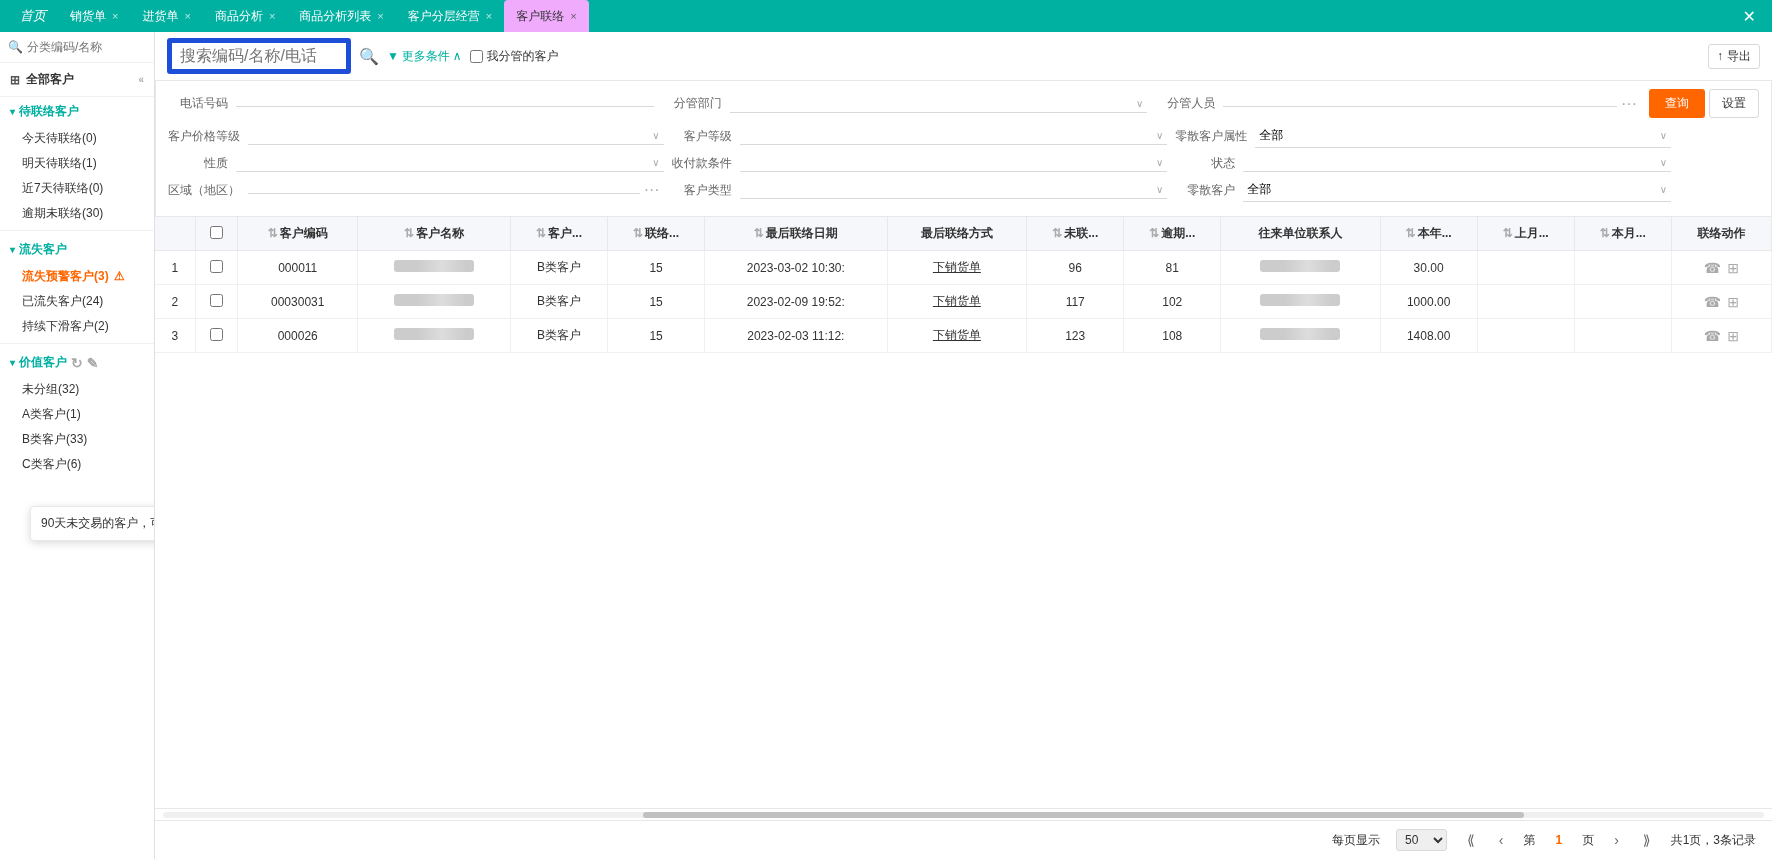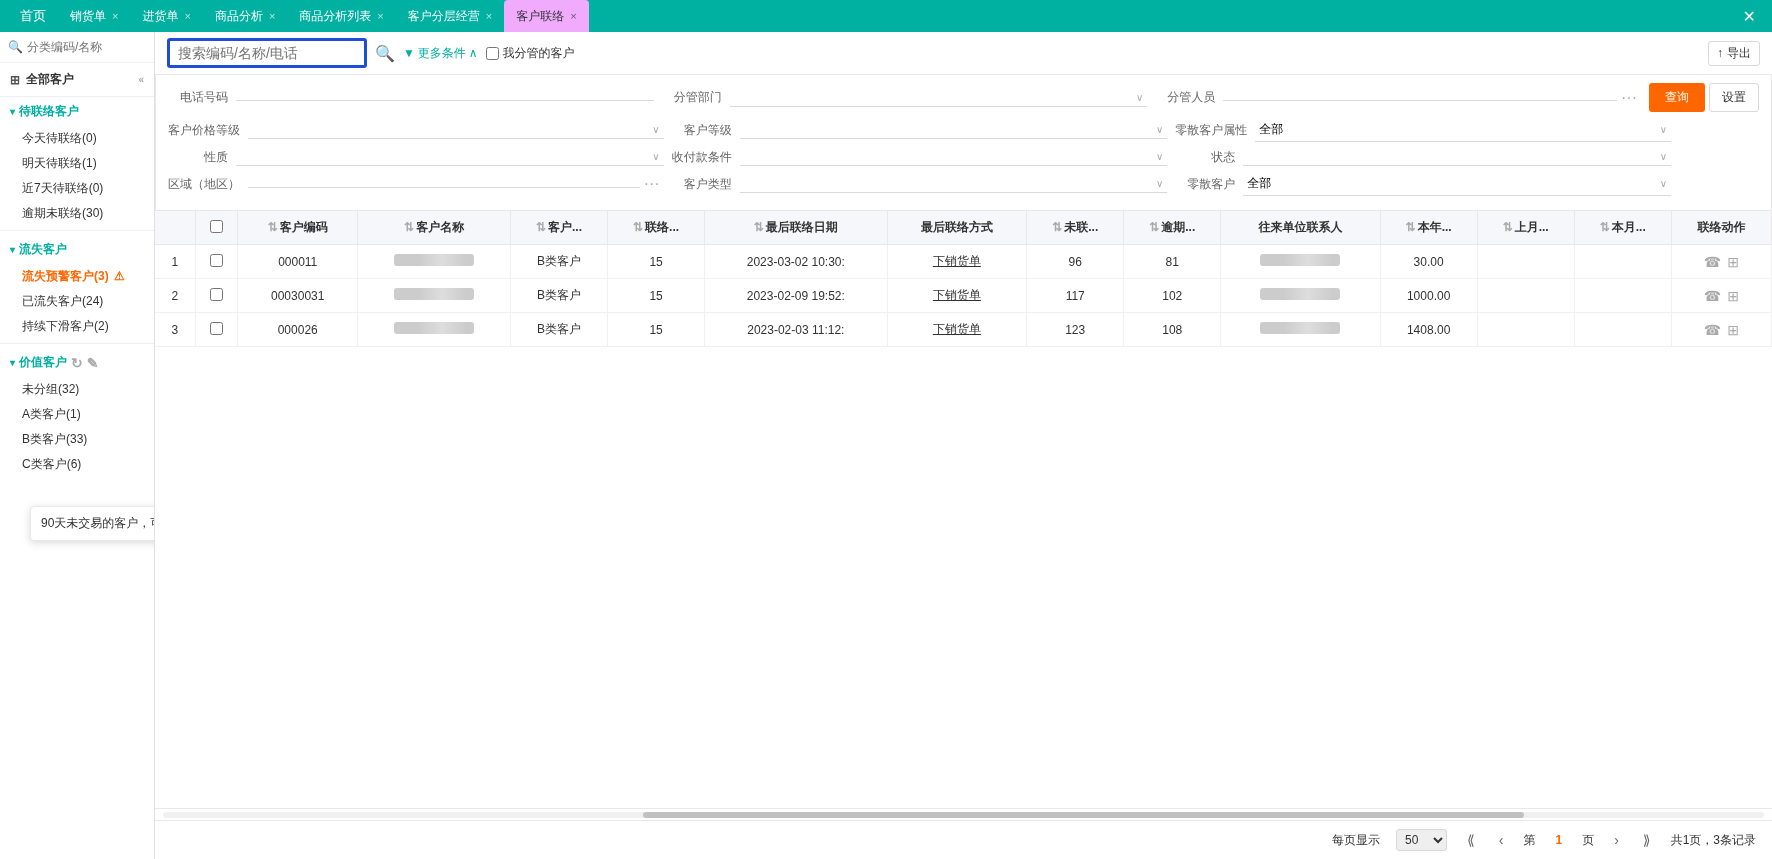--- a/index.html
+++ b/index.html
@@ -33,20 +33,21 @@
       font-size: 11px;
       opacity: 0.7;
     }
     .top-nav .nav-home {
       color: #fff;
       padding: 8px 12px;
       height: 20px;
       display: flex;
       align-items: center;
       font-size: 13px;
+      font-style: italic;
     }
     .top-nav-close {
       margin-left: auto;
       color: #fff;
       cursor: pointer;
       font-size: 16px;
       padding: 0 8px;
     }
 
     
@@ -136,25 +137,25 @@
     
     .filter-bar {
       background: #fff;
       padding: 6px 12px;
       display: flex;
       align-items: center;
       border-bottom: 1px solid #e8e8e8;
       gap: 8px;
     }
     .filter-search-input {
-      border: 3px solid #1d4ed8;
+      border: 5px solid #1d4ed8;
       border-radius: 3px;
       padding: 4px 8px;
-      width: 200px;
-      font-size: 14px;
+      width: 184px;
+      font-size: 16px;
       outline: none;
     }
     .filter-search-btn {
       background: none;
       border: none;
       cursor: pointer;
       color: #00b0a0;
       font-size: 16px;
     }
     .filter-more {

